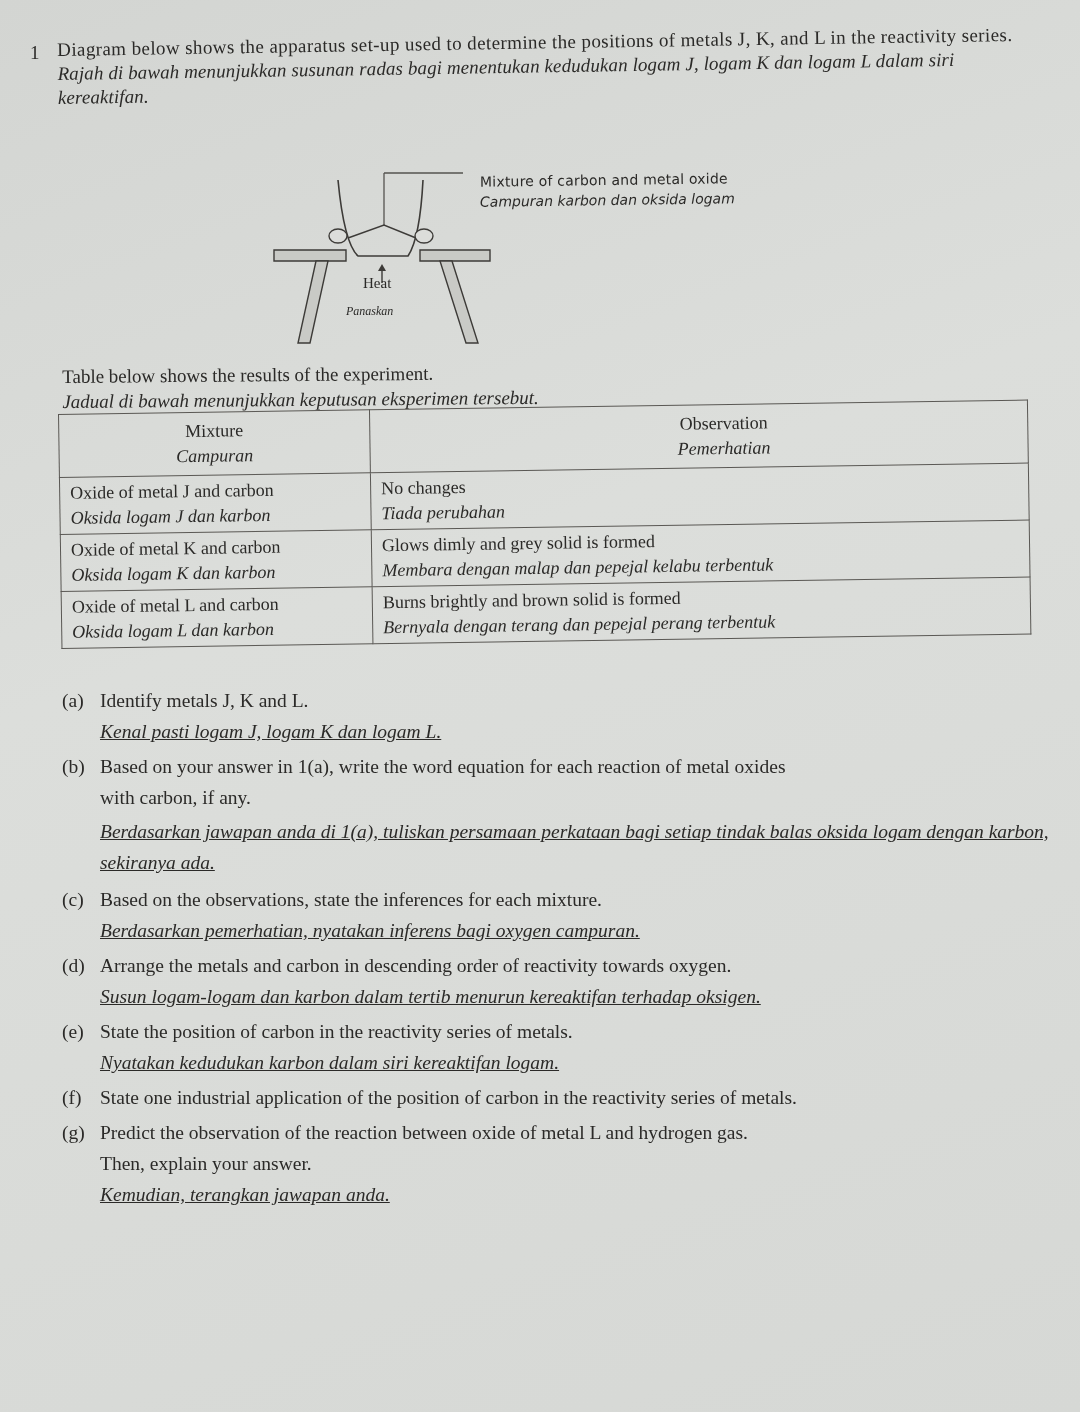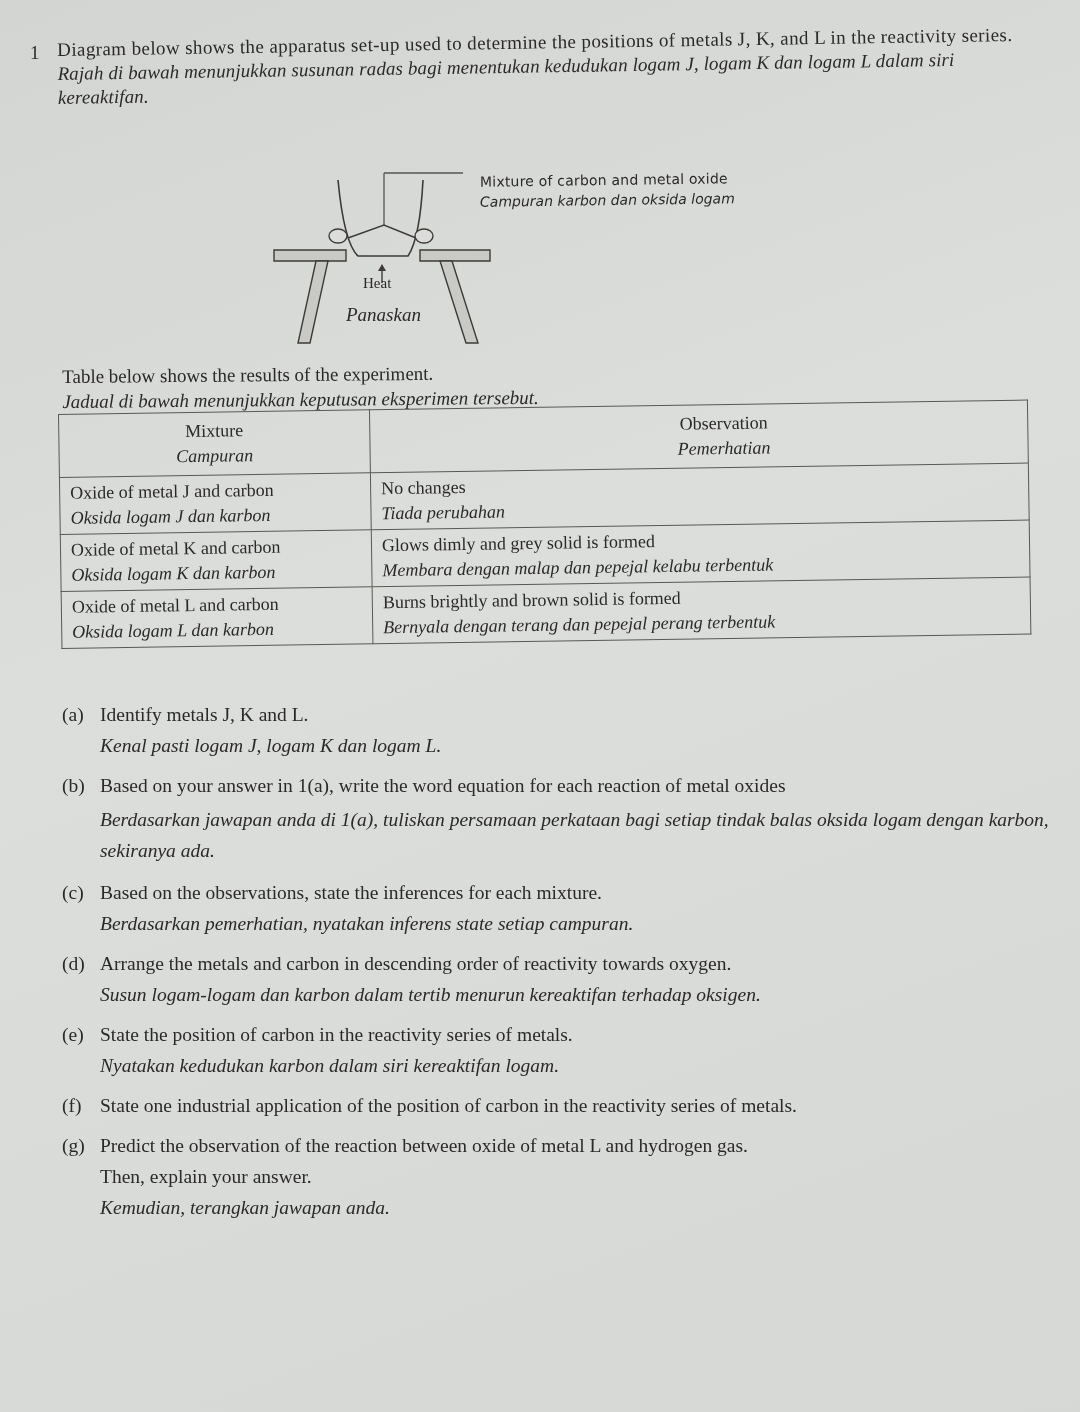--- a/index.html
+++ b/index.html
@@ -15,21 +15,21 @@
   .intro { position: absolute; left: 57px; top: 38px; width: 980px; font-size: 19px; line-height: 24px; transform: rotate(-0.9deg); transform-origin: left top; }
   .intro .en { display: block; letter-spacing: 0.4px; }
   .intro .ms { display: block; font-style: italic; letter-spacing: 0.1px; }
 
   
   .diagram { position: absolute; left: 258px; top: 168px; width: 520px; height: 185px; }
   .diagram svg { position: absolute; left: 0; top: 0; }
   .diagram .lbl-en { position: absolute; left: 222px; top: 4px; font-family: "DejaVu Sans", sans-serif; font-size: 14px; letter-spacing: 0.2px; transform: rotate(-0.8deg); }
   .diagram .lbl-ms { position: absolute; left: 222px; top: 24px; font-family: "DejaVu Sans", sans-serif; font-size: 14px; font-style: italic; transform: rotate(-0.8deg); }
   .diagram .heat-en { position: absolute; left: 105px; top: 107px; font-size: 15px; }
-  .diagram .heat-ms { position: absolute; left: 88px; top: 136px; font-size: 19px; font-style: italic; }
+  .diagram .heat-ms { position: absolute; left: 88px; top: 136px; font-size: 12px; font-style: italic; }
 
   .table-intro { position: absolute; left: 62px; top: 364px; font-size: 19px; line-height: 25px; transform: rotate(-0.5deg); transform-origin: left top; }
   .table-intro .en { display: block; }
   .table-intro .ms { display: block; font-style: italic; }
 
   
   .results-table {
     position: absolute; left: 58px; top: 414px; width: 970px;
     border-collapse: collapse; font-size: 18px; line-height: 25px;
     transform: rotate(-0.85deg); transform-origin: left top;
@@ -40,22 +40,22 @@
   .results-table th .ms, .results-table td .ms { font-style: italic; }
   .results-table td .en, .results-table td .ms { display: block; }
   .results-table .col1 { width: 290px; }
   .results-table th.col1 { text-align: center; }
   .results-table th.col2 { text-align: center; padding-left: 60px; }
 
   
   .questions { position: absolute; left: 62px; top: 688px; width: 1000px; font-size: 19.5px; line-height: 26px; }
   .question { position: relative; padding-left: 38px; margin-bottom: 9px; }
   .question .letter { position: absolute; left: 0; top: 0; }
-  .question .en { display: block; margin-top: 14px; }
-  .question .ms { display: block; font-style: italic; margin-top: 5px; }
+  .question .en { display: block; }
+  .question .ms { display: block; font-style: italic; margin-top: 5px; text-decoration: underline; }
   .question .en + .en { margin-top: 5px; }
 </style>
 </head>
 <body>
 
 <div class="page">
 
   <span class="q-num">1</span>
 
   <div class="intro">
@@ -153,26 +153,27 @@
 
   <div class="questions">
     <div class="question">
       <span class="letter">(a)</span>
       <span class="en">Identify metals J, K and L.</span>
       <span class="ms">Kenal pasti logam J, logam K dan logam L.</span>
     </div>
     <div class="question">
       <span class="letter">(b)</span>
       <span class="en">Based on your answer in 1(a), write the word equation for each reaction of metal oxides</span>
+      <span class="en">with carbon, if any.</span>
       <span class="ms" style="line-height:31px;">Berdasarkan jawapan anda di 1(a), tuliskan persamaan perkataan bagi setiap tindak balas oksida logam dengan karbon, sekiranya ada.</span>
     </div>
     <div class="question">
       <span class="letter">(c)</span>
       <span class="en">Based on the observations, state the inferences for each mixture.</span>
-      <span class="ms">Berdasarkan pemerhatian, nyatakan inferens state setiap campuran.</span>
+      <span class="ms">Berdasarkan pemerhatian, nyatakan inferens bagi oxygen campuran.</span>
     </div>
     <div class="question">
       <span class="letter">(d)</span>
       <span class="en">Arrange the metals and carbon in descending order of reactivity towards oxygen.</span>
       <span class="ms">Susun logam-logam dan karbon dalam tertib menurun kereaktifan terhadap oksigen.</span>
     </div>
     <div class="question">
       <span class="letter">(e)</span>
       <span class="en">State the position of carbon in the reactivity series of metals.</span>
       <span class="ms">Nyatakan kedudukan karbon dalam siri kereaktifan logam.</span>

